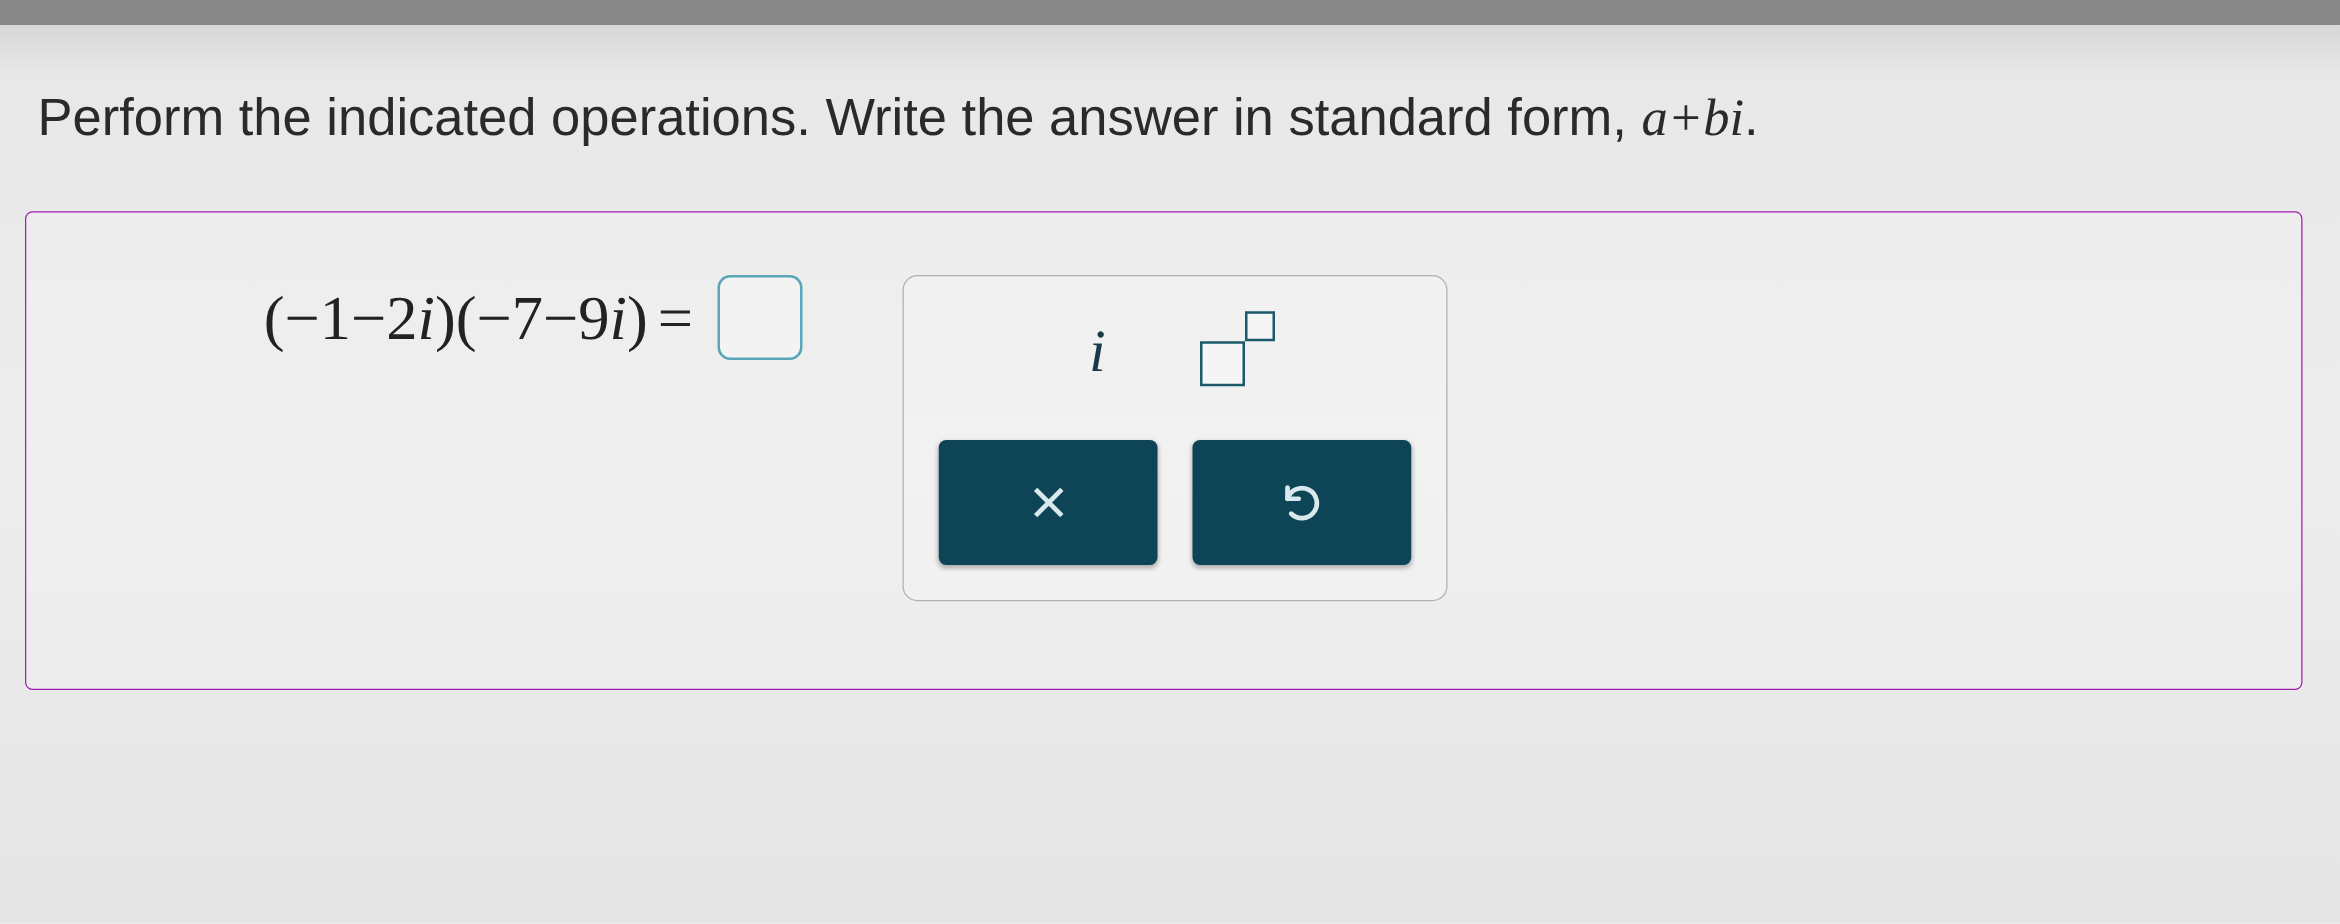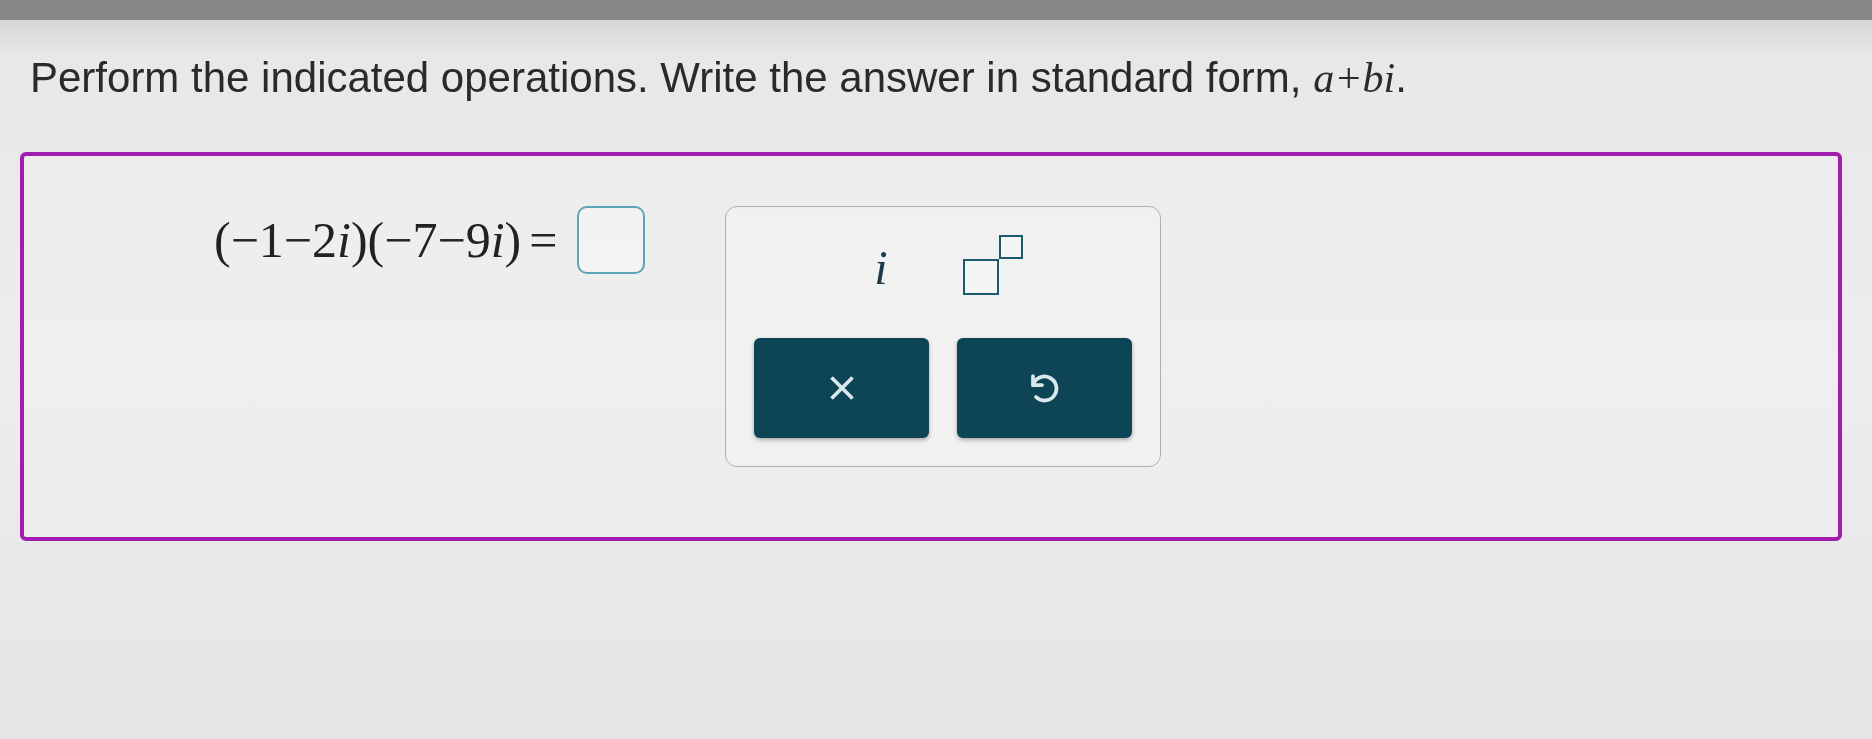--- a/index.html
+++ b/index.html
@@ -20,30 +20,30 @@
       height: 20px;
       background: #888;
       position: absolute;
       top: 0;
       left: 0;
       right: 0;
     }
     .instruction {
       font-size: 42px;
       color: #2a2a2a;
-      margin-top: 24px;
+      margin-top: 40px;
       margin-bottom: 50px;
       padding-left: 10px;
     }
     .instruction .math-var {
       font-style: italic;
       font-family: 'Times New Roman', serif;
     }
     .problem-container {
-      border: 4px solid #a21caf;
+      border: 1px solid #a21caf;
       border-radius: 6px;
       background: rgba(255,255,255,0.15);
       padding: 50px 60px 70px 190px;
       display: flex;
       align-items: flex-start;
       gap: 80px;
       margin-right: 10px;
     }
     .equation {
       font-family: 'Times New Roman', serif;

